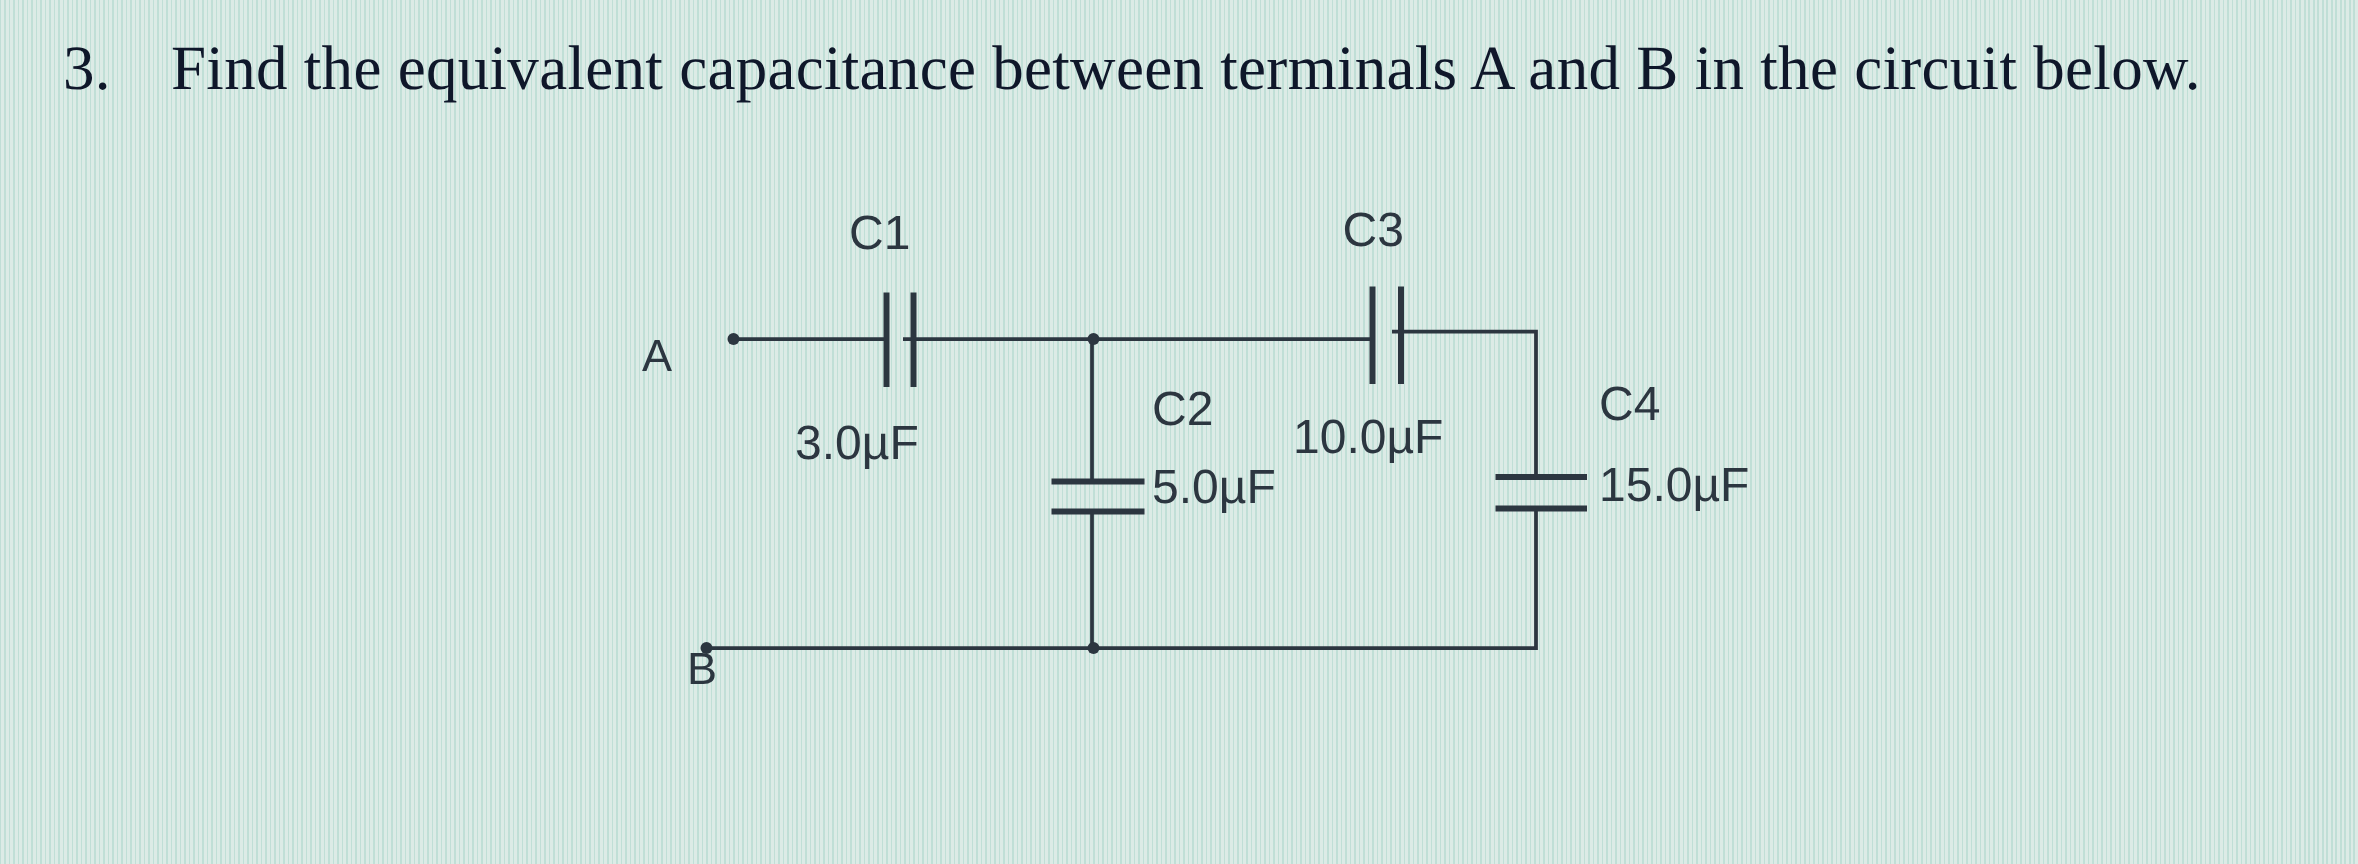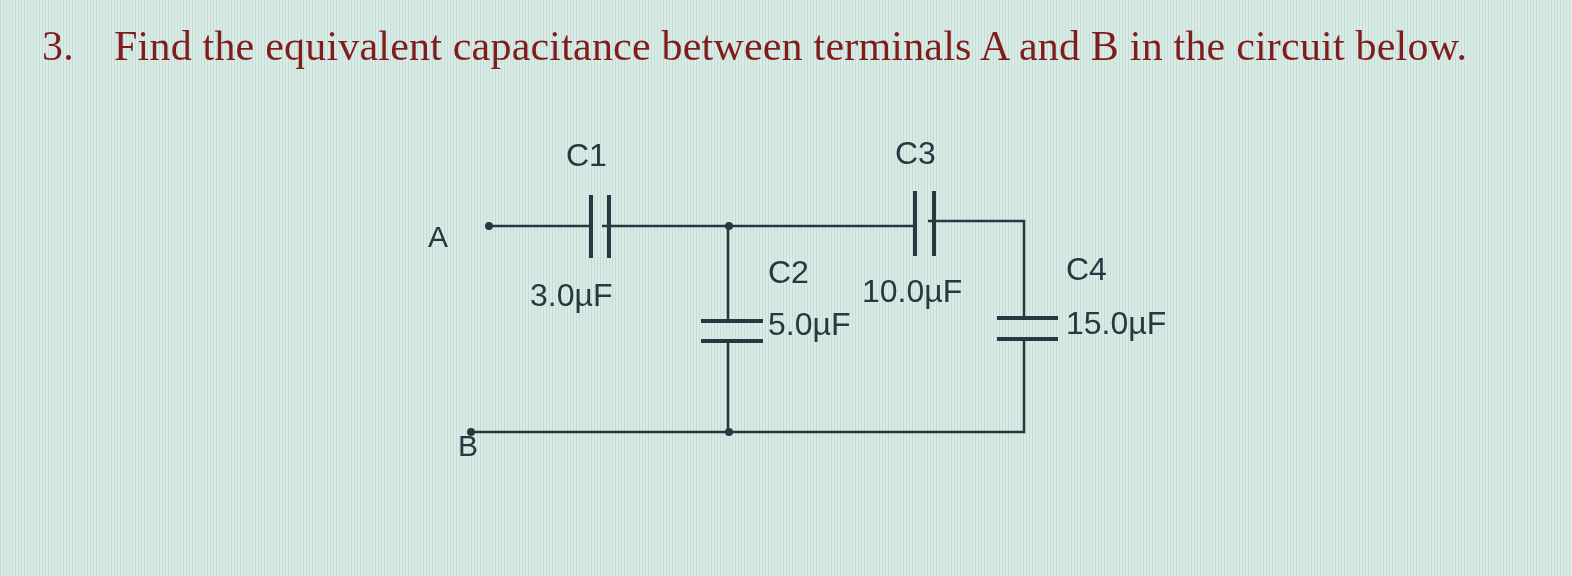--- a/index.html
+++ b/index.html
@@ -5,21 +5,21 @@
   html, body { margin: 0; padding: 0; }
   body {
     width: 1572px; height: 576px; overflow: hidden;
     background-color: #dcebe6;
     background-image: repeating-linear-gradient(90deg, rgba(140,200,185,0.35) 0px, rgba(140,200,185,0.35) 1px, rgba(245,248,246,0.0) 1px, rgba(245,248,246,0.0) 3px);
     position: relative;
   }
   .question {
     position: absolute; left: 42px; top: 22px;
     font-family: "Liberation Serif", "DejaVu Serif", serif;
-    font-size: 42px; color: #7f1d1d; letter-spacing: 0.2px;
+    font-size: 42px; color: #0f172a; letter-spacing: 0.2px;
     white-space: nowrap;
   }
   .question .num { display: inline-block; width: 72px; }
   svg.circuit { position: absolute; left: 0; top: 0; }
   .lbl { font-family: "Liberation Sans", "DejaVu Sans", sans-serif; fill: #2c3640; }
 </style>
 </head>
 <body>
 
 <div class="question">

